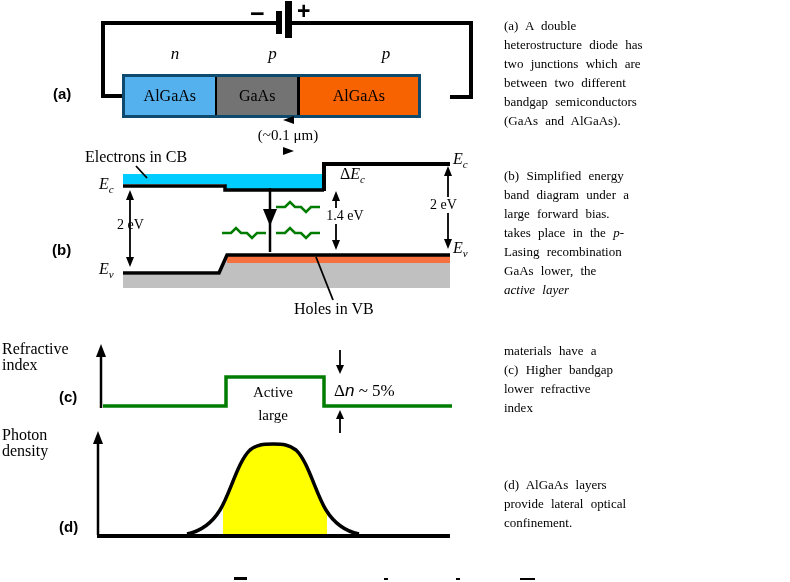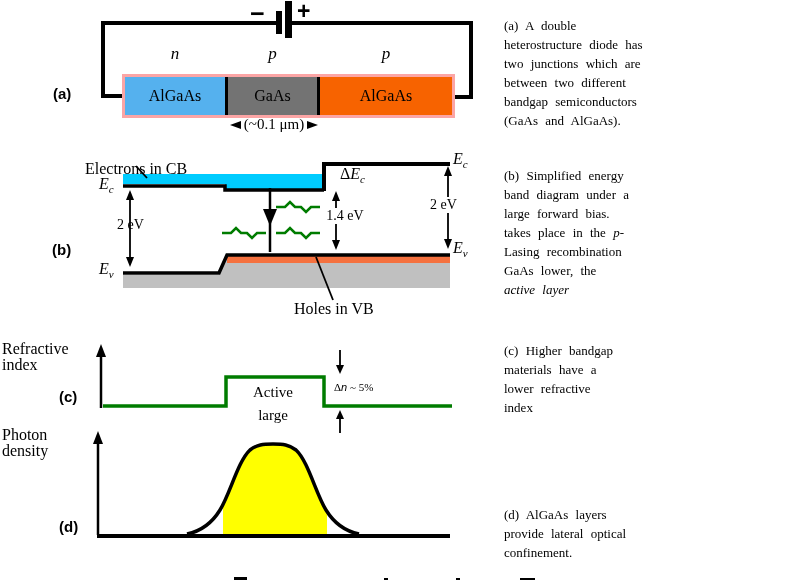--- a/index.html
+++ b/index.html
@@ -1,34 +1,34 @@
 <!DOCTYPE html>
 <html><head>
 <meta charset="utf-8">
 <style>
   html,body{margin:0;padding:0;background:#fff;}
   #canvas{position:relative;width:790px;height:582px;background:#fff;overflow:hidden;
           font-family:"Liberation Serif",serif;color:#000;}
   .abs{position:absolute;}
   .wire{position:absolute;background:#000;}
   .panel-label{position:absolute;font-family:"Liberation Sans",sans-serif;font-weight:bold;font-size:15px;}
-  .mat-row{position:absolute;left:122px;top:74px;width:333px;height:44px;border:3px solid #fca5a5;
+  .mat-row{position:absolute;left:122px;top:74px;width:299px;height:44px;border:3px solid #0c4a6e;
            box-sizing:border-box;display:flex;}
   .mat-box{height:100%;display:flex;align-items:center;justify-content:center;font-size:16px;}
   .divider{width:3px;background:#000;height:100%;}
   .dope{position:absolute;top:44px;font-style:italic;font-size:17px;text-align:center;}
   .bat-sign{position:absolute;font-family:"Liberation Sans",sans-serif;font-weight:bold;}
   .blabel{position:absolute;font-size:16px;}
   .evlabel{position:absolute;font-size:16px;font-style:italic;}
   .evlabel sub{font-size:11px;font-style:italic;}
   .gap{position:absolute;font-size:14px;}
   .tri-l{width:0;height:0;border-right:11px solid #000;border-top:4px solid transparent;border-bottom:4px solid transparent;}
   .tri-r{width:0;height:0;border-left:11px solid #000;border-top:4px solid transparent;border-bottom:4px solid transparent;}
-  .size-row{position:absolute;left:218px;top:116px;width:112px;display:flex;align-items:center;
-            justify-content:center;gap:3px;font-size:15px;}
+  .size-row{position:absolute;left:232px;top:116px;width:112px;display:flex;align-items:center;
+            justify-content:center;gap:3px;font-size:15px;flex-direction:column;}
   .axis2{position:absolute;font-size:16px;line-height:16px;}
   .caption{position:absolute;left:504px;width:252px;font-size:13px;line-height:19px;word-spacing:4px;}
   .caption i{font-style:italic;}
   .mark{position:absolute;background:#000;}
   svg{position:absolute;overflow:visible;}
 </style>
 </head>
 <body>
 
 <div id="canvas">
@@ -87,21 +87,21 @@
     <polygon points="448,249 444,239 452,239"></polygon>
 
     <line x1="270" y1="188" x2="270" y2="252" stroke="#000" stroke-width="2.5"></line>
     <polygon points="270,226 263,209 277,209"></polygon>
 
     <path d="m276,207 h9 l5,-5 5,5 h6 l5,5 5,-5 h9" fill="none" stroke="#007C00" stroke-width="2.5"></path>
     <path d="m222,233 h9 l5,-5 5,5 h6 l5,5 5,-5 h9" fill="none" stroke="#007C00" stroke-width="2.5"></path>
     <path d="m276,233 h9 l5,-5 5,5 h6 l5,5 5,-5 h9" fill="none" stroke="#007C00" stroke-width="2.5"></path>
   </svg>
 
-  <div class="blabel" style="left:85px;top:160px;">Electrons in CB</div>
+  <div class="blabel" style="left:85px;top:148px;">Electrons in CB</div>
   <div class="evlabel" style="left:99px;top:175px;"><span>E</span><sub>c</sub></div>
   <div class="gap" style="left:117px;top:217px;">2 eV</div>
   <div class="panel-label" style="left:52px;top:241px;">(b)</div>
   <div class="evlabel" style="left:99px;top:260px;"><span>E</span><sub>v</sub></div>
   <div class="evlabel" style="left:340px;top:165px;"><span style="font-style:normal;">Δ</span><span>E</span><sub>c</sub></div>
   <div class="gap" style="left:322px;top:208px;width:46px;text-align:center;background:#fff;">1.4 eV</div>
   <div class="evlabel" style="left:453px;top:150px;"><span>E</span><sub>c</sub></div>
   <div class="gap" style="left:430px;top:197px;background:#fff;">2 eV</div>
   <div class="evlabel" style="left:453px;top:239px;"><span>E</span><sub>v</sub></div>
   <div class="blabel" style="left:294px;top:300px;">Holes in VB</div>
@@ -118,21 +118,21 @@
 
   <div class="axis2" style="left:2px;top:341px;">
     <div>Refractive</div>
     <div>index</div>
   </div>
   <div class="panel-label" style="left:59px;top:388px;">(c)</div>
   <div class="abs" style="left:240px;top:381px;width:66px;text-align:center;font-size:15px;line-height:23px;">
     <div>Active</div>
     <div>large</div>
   </div>
-  <div class="abs" style="left:334px;top:381px;font-size:11px;"><span>Δ</span><i style="font-family:'Liberation Sans',sans-serif;">n</i><span> ~ 5%</span></div>
+  <div class="abs" style="left:334px;top:381px;font-size:17px;"><span>Δ</span><i style="font-family:'Liberation Sans',sans-serif;">n</i><span> ~ 5%</span></div>
 
   <svg style="left:88px;top:425px;" width="375" height="122" viewBox="88 425 375 122">
     <defs>
       <clipPath id="clipY">
           <rect x="223" y="425" width="104" height="122"></rect>
         </clipPath>
     </defs>
     <path d="M187,534 C202,531 212,523 220,510 C230,494 238,461 250,450 C257,444.5 263,444 273,444 C283,444 289,444.5 296,450 C308,461 316,494 326,510 C334,523 344,531 359,534 L359,537 L187,537 Z" fill="#FFFF00" clip-path="url(#clipY)"></path>
     <path d="M187,534 C202,531 212,523 220,510 C230,494 238,461 250,450 C257,444.5 263,444 273,444 C283,444 289,444.5 296,450 C308,461 316,494 326,510 C334,523 344,531 359,534" fill="none" stroke="#000" stroke-width="3.5"></path>
     <line x1="98" y1="535" x2="98" y2="441" stroke="#000" stroke-width="2.5"></line>
@@ -157,26 +157,26 @@
   <div class="caption" style="top:166px;">
       <div><span>(b) Simplified energy</span></div>
       <div><span>band diagram under a</span></div>
       <div><span>large forward bias.</span></div>
       <div><span>takes place in the </span><i>p-</i></div>
       <div><span>Lasing recombination</span></div>
       <div><span>GaAs lower, the</span></div>
       <div><i>active layer</i></div>
     </div>
   <div class="caption" style="top:341px;">
+      <div><span>materials have a</span></div>
       <div><span>(c) Higher bandgap</span></div>
-      <div><span>materials have a</span></div>
       <div><span>lower refractive</span></div>
       <div><span>index</span></div>
     </div>
-  <div class="caption" style="top:475px;margin-top:30px;">
+  <div class="caption" style="top:475px;">
       <div><span>(d) AlGaAs layers</span></div>
       <div><span>provide lateral optical</span></div>
       <div><span>confinement.</span></div>
     </div>
 
   <div class="mark" style="left:234px;top:577px;width:13px;height:3px;"></div>
   <div class="mark" style="left:384px;top:578px;width:4px;height:2px;"></div>
   <div class="mark" style="left:456px;top:578px;width:4px;height:2px;"></div>
   <div class="mark" style="left:520px;top:578px;width:15px;height:2px;"></div>
 

